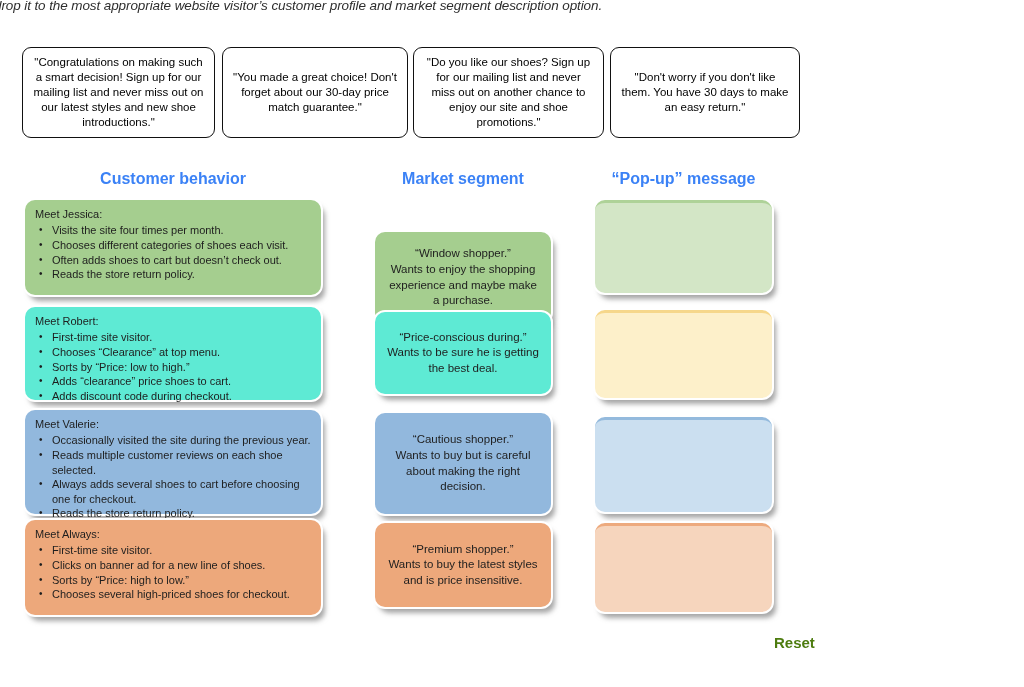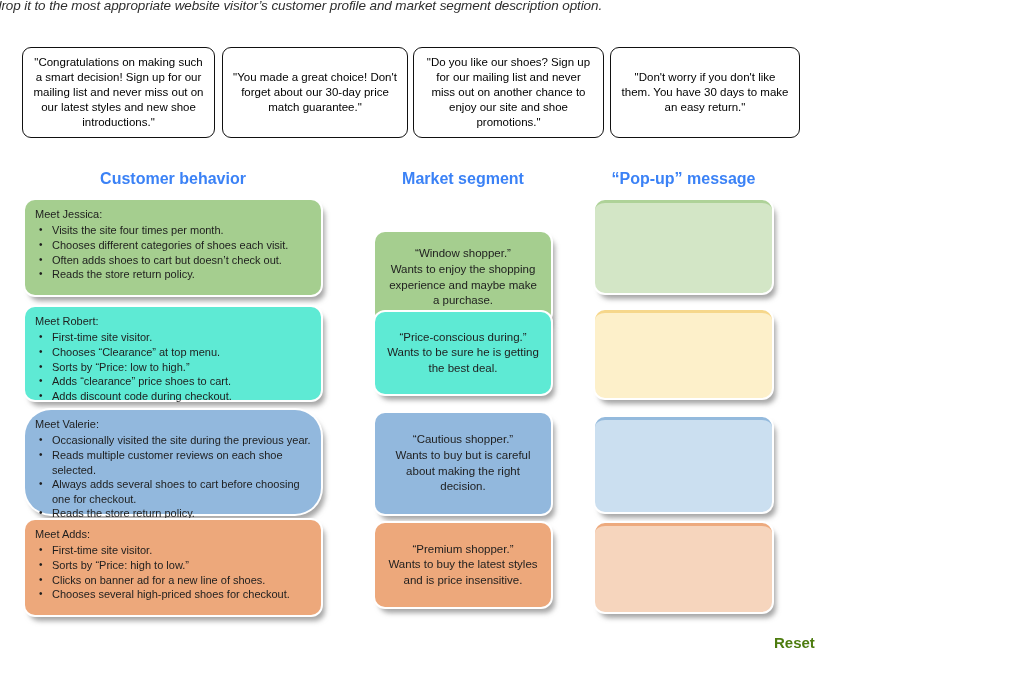--- a/index.html
+++ b/index.html
@@ -55,21 +55,21 @@
   .bg-b{background:#92b8dd;} .bg-o{background:#eda87b;}
   
   .dropzone{cursor:pointer;}
   .dz-g{background:#d3e6c6;border-top:3px solid #aed298;}
   .dz-y{background:#fdf0ca;border-top:3px solid #f6d78b;}
   .dz-b{background:#cbdff0;border-top:3px solid #94badd;}
   .dz-o{background:#f6d5bd;border-top:3px solid #edaa7e;}
   
   .b1{left:25px;top:200px;width:296px;height:95px;}
   .b2{left:25px;top:307px;width:296px;height:93px;}
-  .b3{left:25px;top:410px;width:296px;height:104px;border-radius:26px;}
+  .b3{left:25px;top:410px;width:296px;height:104px;}
   .b4{left:25px;top:520px;width:296px;height:95px;}
   
   .s1{left:375px;top:200px;width:176px;height:91px;margin-top:32px;}
   .s2{left:375px;top:312px;width:176px;height:82px;}
   .s3{left:375px;top:413px;width:176px;height:101px;}
   .s4{left:375px;top:523px;width:176px;height:84px;}
   
   .z1{left:595px;top:200px;width:177px;height:93px;}
   .z2{left:595px;top:310px;width:177px;height:88px;}
   .z3{left:595px;top:417px;width:177px;height:95px;}
@@ -145,25 +145,25 @@
       <li>Reads the store return policy.</li>
     </ul>
   </div>
   <div class="tile segment bg-b s3">
     <div>“Cautious shopper.”</div>
     <div>Wants to buy but is careful about making the right decision.</div>
   </div>
   <div class="tile dropzone dz-b z3"></div>
 
   <div class="tile behavior bg-o b4">
-    <div class="title">Meet Adds:</div>
+    <div class="title">Meet Always:</div>
     <ul>
       <li>First-time site visitor.</li>
+      <li>Clicks on banner ad for a new line of shoes.</li>
       <li>Sorts by “Price: high to low.”</li>
-      <li>Clicks on banner ad for a new line of shoes.</li>
       <li>Chooses several high-priced shoes for checkout.</li>
     </ul>
   </div>
   <div class="tile segment bg-o s4">
     <div>“Premium shopper.”</div>
     <div>Wants to buy the latest styles and is price insensitive.</div>
   </div>
   <div class="tile dropzone dz-o z4"></div>
 
   <button class="reset">Reset</button>

